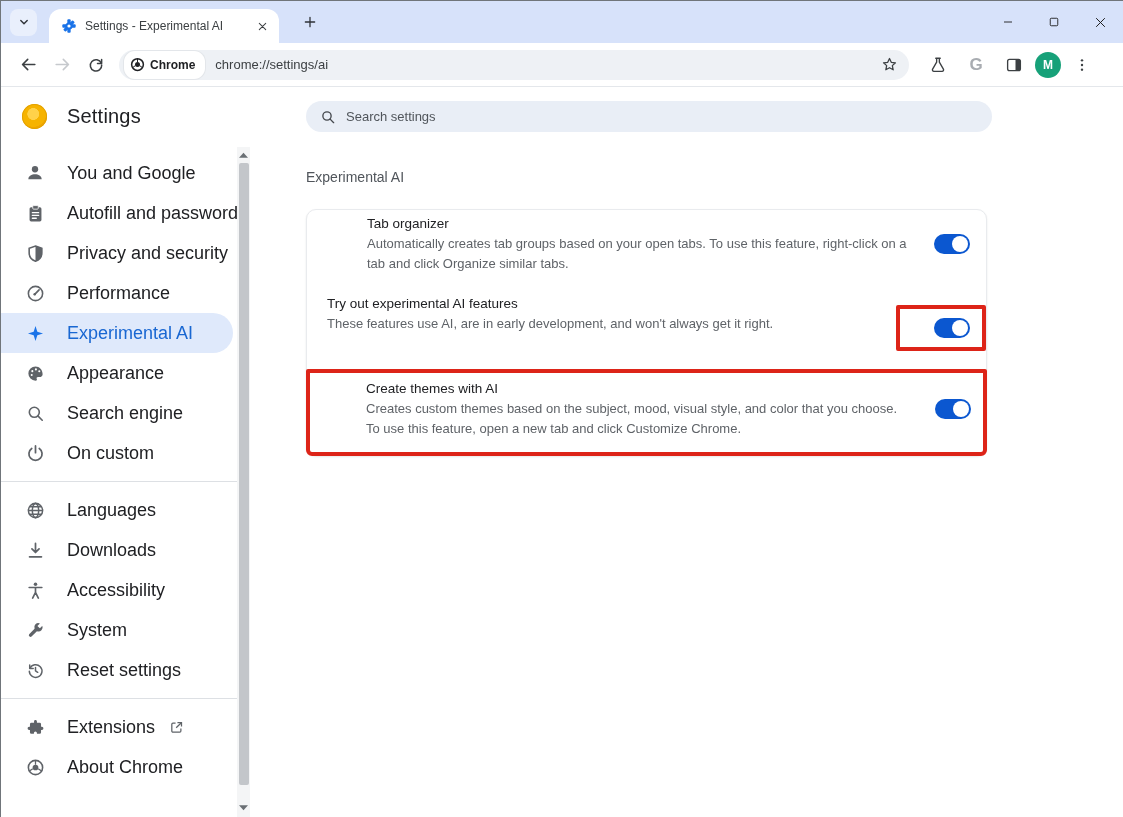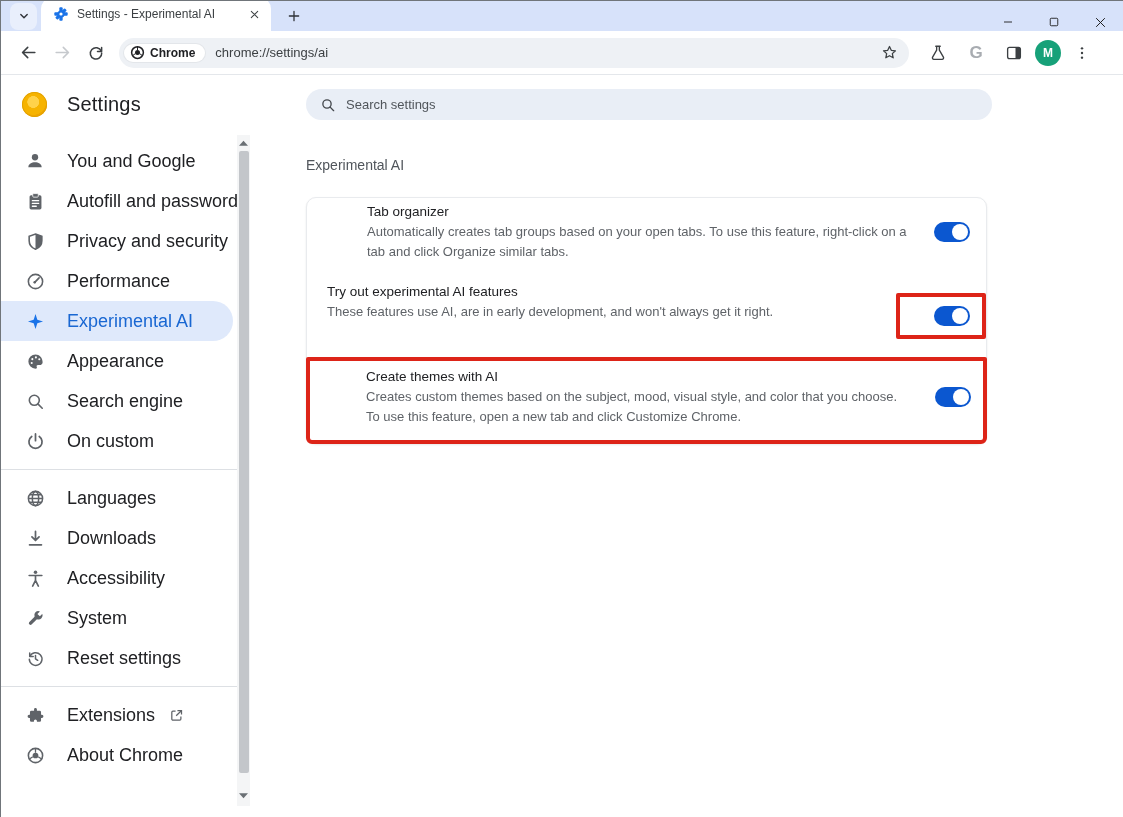--- a/index.html
+++ b/index.html
@@ -2,37 +2,37 @@
 <html><head>
 <meta charset="utf-8">
 <style>
   * { margin:0; padding:0; box-sizing:border-box; }
   html,body { width:1123px; height:817px; overflow:hidden; }
   body { font-family:"Liberation Sans","DejaVu Sans",sans-serif; background:#fff; color:#202124; }
   .window { width:1123px; height:817px; position:relative; overflow:hidden;
             border-left:1px solid #70757a; border-top:1px solid #70757a; background:#fff; }
 
   
-  .tabstrip { height:30px; background:#d7e2fa; display:flex; align-items:center; position:relative; }
+  .tabstrip { height:42px; background:#d7e2fa; display:flex; align-items:center; position:relative;gap:8px; }
   .tab-search-btn { width:27px; height:27px; margin-left:9px; border-radius:8px; background:#e9effc;
                     display:flex; align-items:center; justify-content:center; cursor:pointer; }
   .tab { margin-left:4px; width:230px; height:34px; align-self:flex-end; background:#fff;
          border-radius:12px 12px 0 0; display:flex; align-items:center; padding:0 8px 0 12px; }
   .tab-title { flex:1; font-size:12px; color:#3c4043; white-space:nowrap; overflow:hidden; margin-left:8px; }
   .tab-close { width:18px; height:18px; border-radius:50%; display:flex; align-items:center; justify-content:center; }
   .newtab-btn { width:26px; height:26px; margin-left:10px; border-radius:50%; display:flex; align-items:center; justify-content:center; }
   .win-controls { position:absolute; right:0; top:0; height:42px; display:flex; align-items:center; }
   .win-btn { width:46px; height:42px; display:flex; align-items:center; justify-content:center; }
 
   
   .toolbar { height:44px; background:#fff; display:flex; align-items:center; padding:0 10px; border-bottom:1px solid #e4e7eb; }
   .tb-btn { width:34px; height:34px; border-radius:50%; display:flex; align-items:center; justify-content:center; flex:0 0 auto; }
   .omnibox { flex:1; height:30px; margin:0 8px 0 6px; background:#eef1f5; border-radius:15px;
              display:flex; align-items:center; padding:0 6px 0 5px; max-width:790px; }
-  .chip { height:18px; background:#fff; border-radius:11px; display:flex; align-items:center; padding:0 10px 0 6px; box-shadow:0 0 0 1px #e3e6ea; }
+  .chip { height:28px; background:#fff; border-radius:11px; display:flex; align-items:center; padding:0 10px 0 6px; box-shadow:0 0 0 1px #e3e6ea; }
   .chip-label { font-size:12px; font-weight:700; color:#202124; margin-left:5px; }
   .url { flex:1; font-size:13px; color:#3c4043; margin-left:10px; white-space:nowrap; }
   .right-icons { display:flex; align-items:center; gap:4px; margin-left:4px; }
   .avatar { width:26px; height:26px; border-radius:50%; background:#17a179; color:#fff; font-size:12px; font-weight:700;
             display:flex; align-items:center; justify-content:center; }
 
   
   .settings-header { height:60px; position:relative; background:#fff; }
   .brand { position:absolute; left:21px; top:17px; display:flex; align-items:center; }
   .brand-logo { width:25px; height:25px; border-radius:50%;

